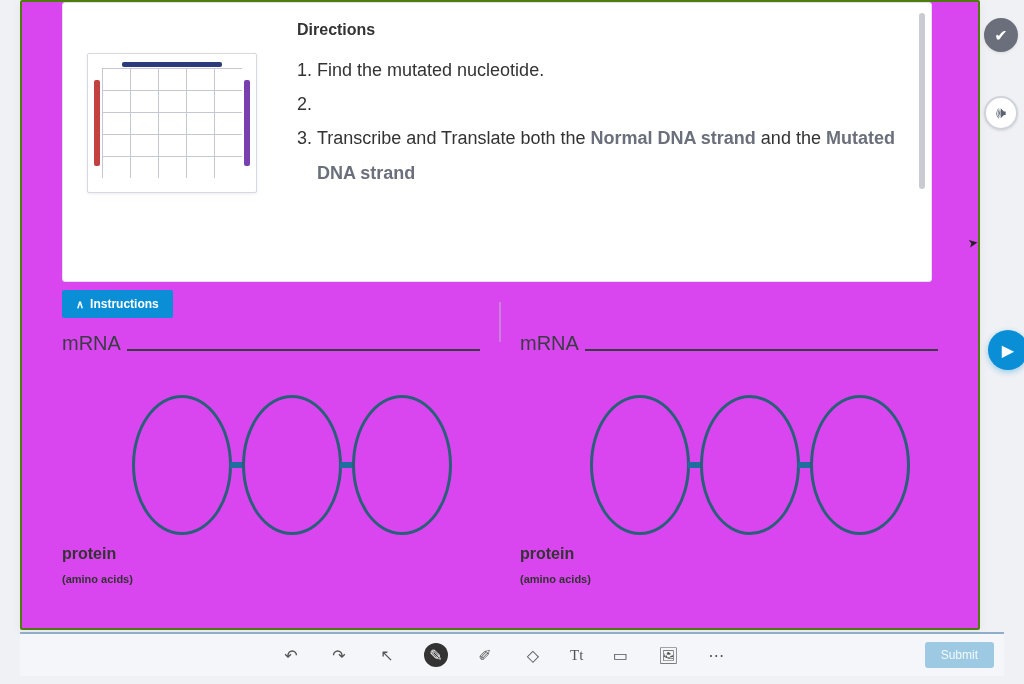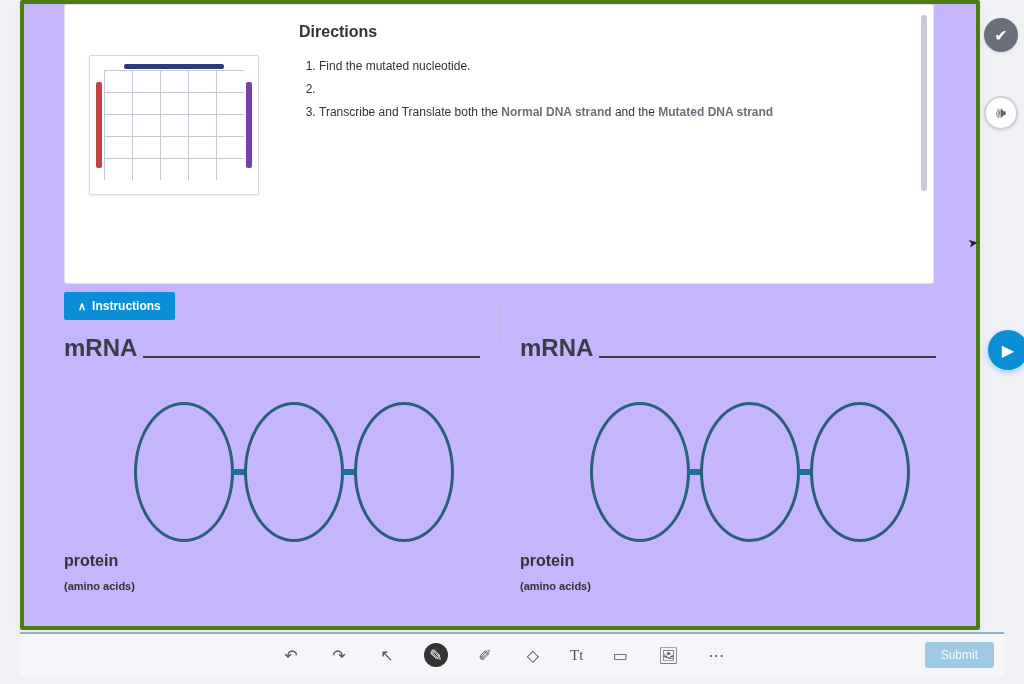--- a/index.html
+++ b/index.html
@@ -1,31 +1,31 @@
 <!DOCTYPE html>
 <html><head>
 <meta charset="utf-8">
 <style>
   * { box-sizing: border-box; margin: 0; padding: 0; }
   html, body { width: 1024px; height: 684px; overflow: hidden; font-family: Arial, Helvetica, sans-serif; background:#e8e9ec; }
   .stage { position:relative; width:1024px; height:684px; background:#f0f1f4; }
   .worksheet {
     position:absolute; left:20px; top:0; width:960px; height:630px;
-    background:#c4b5fd; border:4px solid #4d7c0f; border-radius:2px;
+    background:#d946ef; border:2px solid #4d7c0f; border-radius:2px;
     box-shadow: 0 2px 10px rgba(0,0,0,0.06);
   }
 
   
   .directions {
     position:absolute; left:40px; top:0; width:870px; height:280px;
     background:#ffffff; border:1px solid #e0e2e8; border-radius:3px;
     padding:14px 24px 14px 24px; z-index:5;
   }
   .directions h3 { font-size:16px; font-weight:600; color:#333; margin:4px 0 14px 210px; }
-  .dir-body { margin-left:210px; color:#333; font-size:12px; line-height:1.9; }
+  .dir-body { margin-left:210px; color:#333; font-size:18px; line-height:1.9; }
   .dir-body ol { list-style:decimal; padding-left:20px; }
   .dir-body ul { list-style:disc; padding-left:40px; margin:4px 0 10px 0; }
   .dir-body .term { font-weight:700; color:#6a6f7b; }
   .dir-scroll {
     position:absolute; right:6px; top:10px; width:6px; height:176px;
     background:#c9cbd3; border-radius:3px;
   }
 
   .codon-thumb {
     position:absolute; left:24px; top:50px; width:170px; height:140px;
@@ -58,21 +58,21 @@
 
   
   .cols { position:absolute; left:40px; right:40px; top:300px; bottom:30px; display:flex; gap:40px; }
   .col { flex:1; position:relative; }
   .col-divider-top {
     position:absolute; top:0; left:50%; width:1px; height:40px; background:#b9bcc6;
     transform:translateX(-50%);
   }
 
   .mrna-row { margin-top:30px; display:flex; align-items:flex-end; gap:6px; }
-  .mrna-label { font-size:24px; font-weight:700; color:#3a3c44; }
+  .mrna-label { font-size:20px; font-weight:400; color:#3a3c44; }
   .mrna-line { flex:1; height:0; border-bottom:2px solid #3a3c44; margin-bottom:4px; }
 
   .protein-wrap { margin-top:40px; position:relative; height:150px; }
   .chain {
     position:absolute; left:70px; top:0; display:flex; align-items:center;
   }
   .oval {
     width:100px; height:140px; border:3px solid #2a5f7a; border-radius:50%;
     background:transparent;
   }

